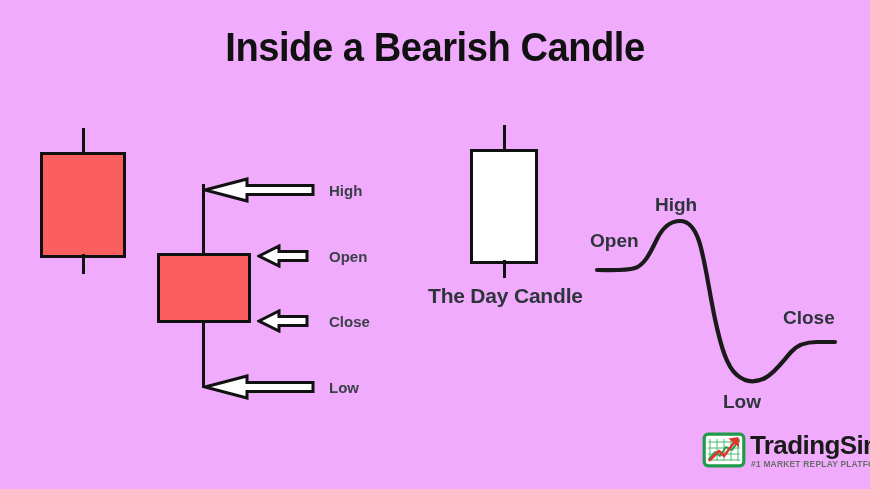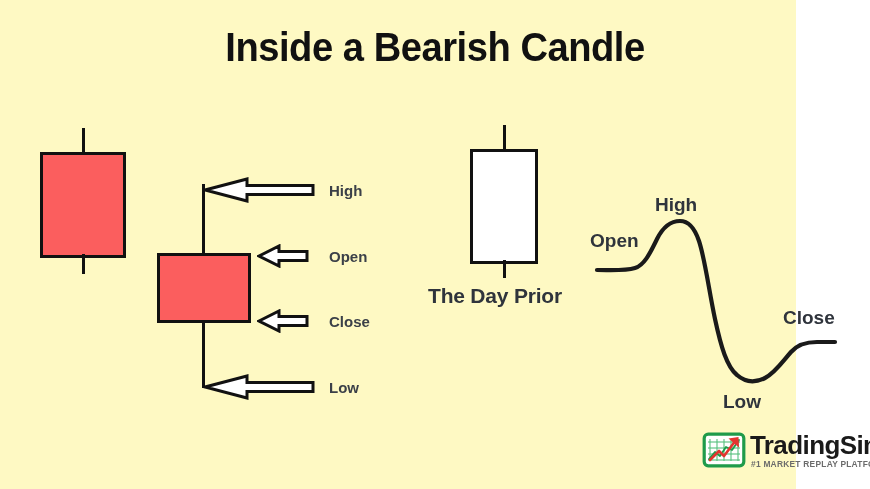--- a/index.html
+++ b/index.html
@@ -12,23 +12,23 @@
     height: 489px;
     position: relative;
     overflow: hidden;
     font-family: "Liberation Sans", sans-serif;
     background: #ffffff;
   }
 
   #stage {
     position: absolute;
     left: 0; top: 0;
-    width: 796px;
+    width: 870px;
     height: 489px;
-    background: #fef9c3;
+    background: #f0abfc;
   }
 
   
   .title {
     position: absolute;
     left: 0;
     top: 24px;
     width: 870px;
     text-align: center;
     font-family: "Liberation Sans", sans-serif;
@@ -166,21 +166,21 @@
   <svg class="arrow" style="left:203px; top:374px;" width="112" height="26" viewBox="0 0 112 26">
     <path d="M 2 13 L 44 2 L 44 8.5 L 110 8.5 L 110 17.5 L 44 17.5 L 44 24 Z" fill="#ffffff" stroke="#111111" stroke-width="3" stroke-linejoin="miter" stroke-linecap="butt"></path>
   </svg>
   <div class="oc-label" style="left:329px; top:379px;">Low</div>
 
   <div>
     <div class="wick" style="left:503px; top:125px; height:28px;"></div>
     <div class="body white" style="left:470px; top:149px; width:68px; height:115px;"></div>
     <div class="wick" style="left:503px; top:260px; height:18px;"></div>
   </div>
-  <div class="day-prior-label" style="left:428px; top:284px;">The Day Prior</div>
+  <div class="day-prior-label" style="left:428px; top:284px;">The Day Candle</div>
 
   <div id="curve-wrap">
     <svg width="265" height="230" viewBox="0 0 265 230">
       <path d="M 12 75
                C 28 75, 40 76, 50 73
                C 60 70, 66 56, 72 44
                C 78 32, 86 26, 95 26
                C 104 26, 110 34, 114 46
                C 120 64, 124 96, 130 124
                C 136 152, 142 172, 152 180

